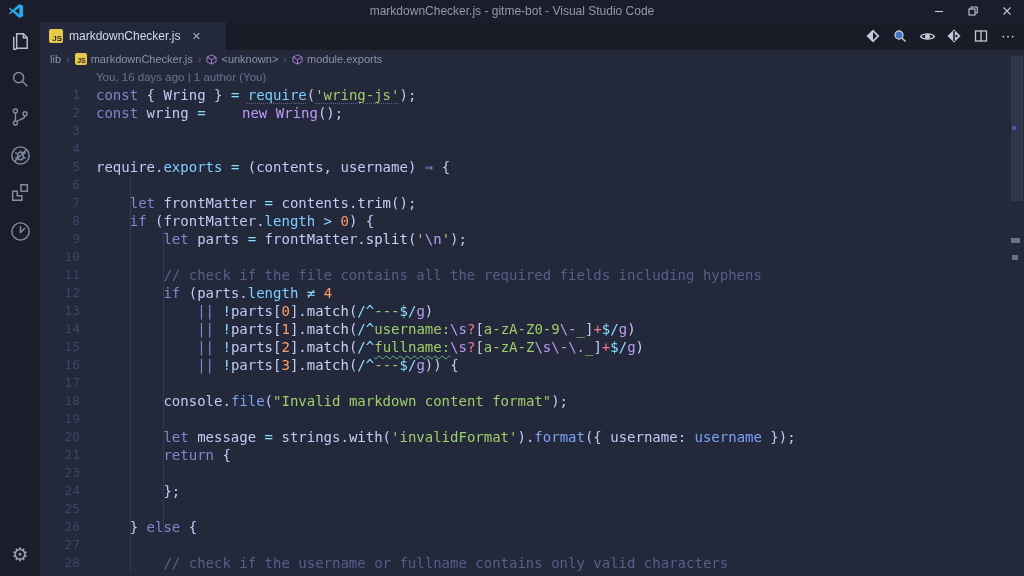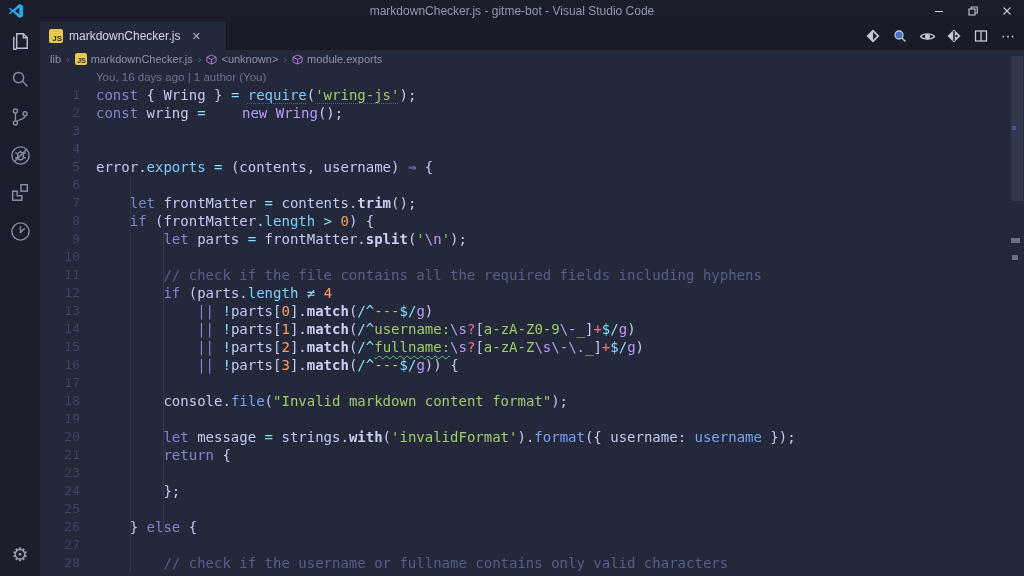--- a/index.html
+++ b/index.html
@@ -47,21 +47,21 @@
   
   .editor{position:absolute;left:40px;top:68px;right:0;bottom:0;overflow:hidden;}
   .guide{position:absolute;width:1px;background:#323850;z-index:0;}
   .row{display:flex;height:18px;line-height:18px;position:relative;z-index:1;}
   .gut{width:40px;flex:0 0 40px;text-align:right;color:#3d4466;
     font-family:"DejaVu Sans Mono",monospace;font-size:13px;user-select:none;}
   .code{padding-left:16px;white-space:pre;font-family:"DejaVu Sans Mono",monospace;font-size:14px;}
   .blame-row{height:18px;line-height:18px;padding-left:56px;font-size:11.5px;color:var(--blame);position:relative;z-index:1;}
 
   .tk-kw{color:var(--kw);} .tk-kw2{color:var(--kw2);margin-left:28px;} .tk-cls{color:var(--cls);}
-  .tk-fn{color:var(--fn);} .tk-mb{color:#c9d1f4;font-weight:bold;}
+  .tk-fn{color:var(--fn);} .tk-mb{color:#c9d1f4;font-weight:normal;}
   .tk-str{color:var(--str);} .tk-esc{color:var(--esc);} .tk-num{color:var(--num);}
   .tk-op{color:var(--op);} .tk-prop{color:var(--prop);} .tk-pl{color:var(--pl);}
   .tk-cm{color:var(--cm);} .tk-vb{color:var(--vb);} .tk-cyan{color:var(--cyan);}
   .tk-rxd{color:var(--rxd);} .tk-rxa{color:var(--rxa);} .tk-rxs{color:var(--rxs);}
   .tk-rxf{color:var(--rxf);} .tk-quant{color:var(--quant);}
   .ud{text-decoration:underline dotted;text-decoration-color:#5b6488;text-underline-offset:3px;text-decoration-thickness:1px;}
   .sq{text-decoration:underline wavy;text-decoration-color:#58c088;text-underline-offset:3px;text-decoration-thickness:1px;}
 
   
   .scrollbar{position:absolute;right:0;top:50px;width:14px;bottom:0;z-index:15;}
@@ -230,21 +230,21 @@
         </div>
         <div class="row">
           <span class="gut">3</span>
         </div>
         <div class="row">
           <span class="gut">4</span>
           <span class="code"></span>
         </div>
         <div class="row">
           <span class="gut">5</span>
-          <span class="code"><span class="tk-pl">error.</span><span class="tk-prop">exports</span><span class="tk-pl"> </span><span class="tk-op">= </span><span class="tk-pl">(contents, username) </span><span class="tk-kw">⇒</span><span class="tk-pl"> {</span></span>
+          <span class="code"><span class="tk-pl">require.</span><span class="tk-prop">exports</span><span class="tk-pl"> </span><span class="tk-op">= </span><span class="tk-pl">(contents, username) </span><span class="tk-kw">⇒</span><span class="tk-pl"> {</span></span>
         </div>
         <div class="row">
           <span class="gut">6</span>
           <span class="code"></span>
         </div>
         <div class="row">
           <span class="gut">7</span>
           <span class="code"><span class="tk-pl">    </span><span class="tk-kw">let </span><span class="tk-pl">frontMatter </span><span class="tk-op">= </span><span class="tk-pl">contents.</span><span class="tk-mb">trim</span><span class="tk-pl">();</span></span>
         </div>
         <div class="row">

